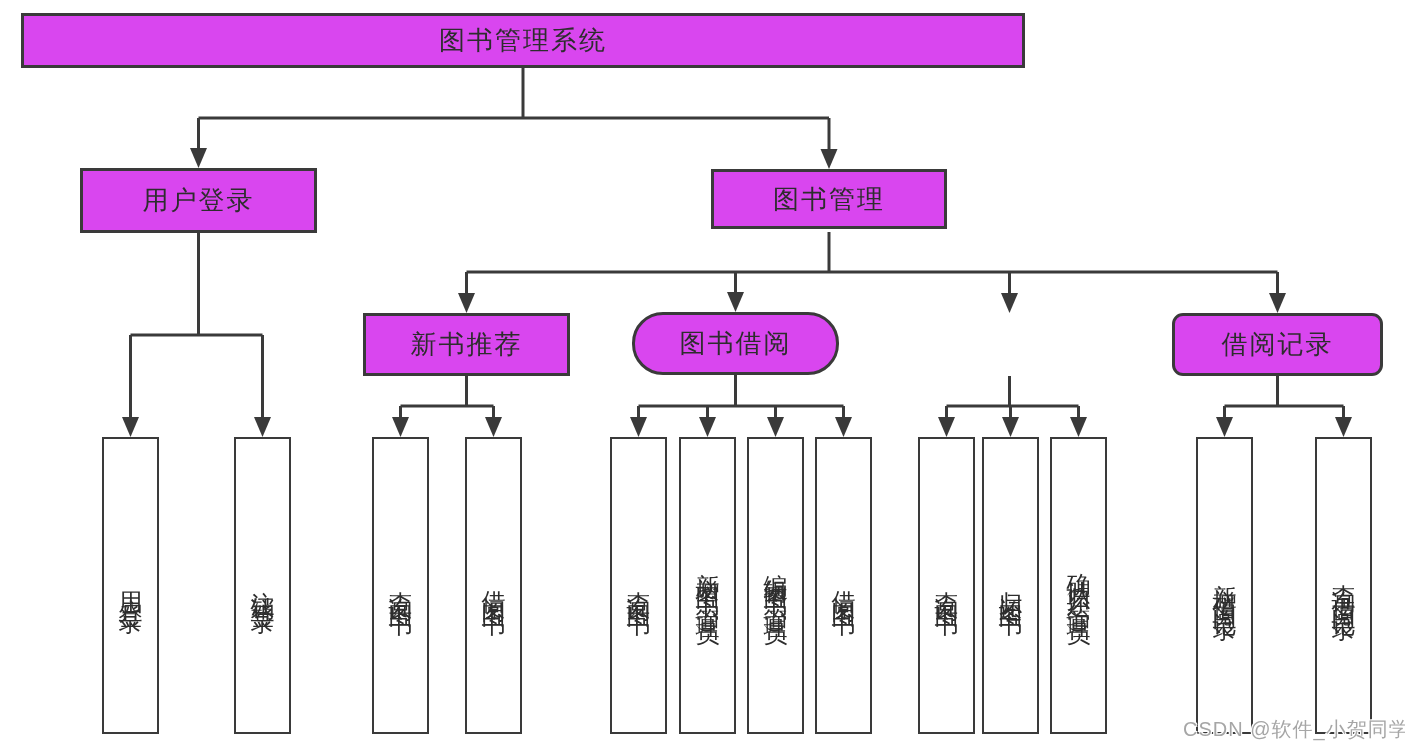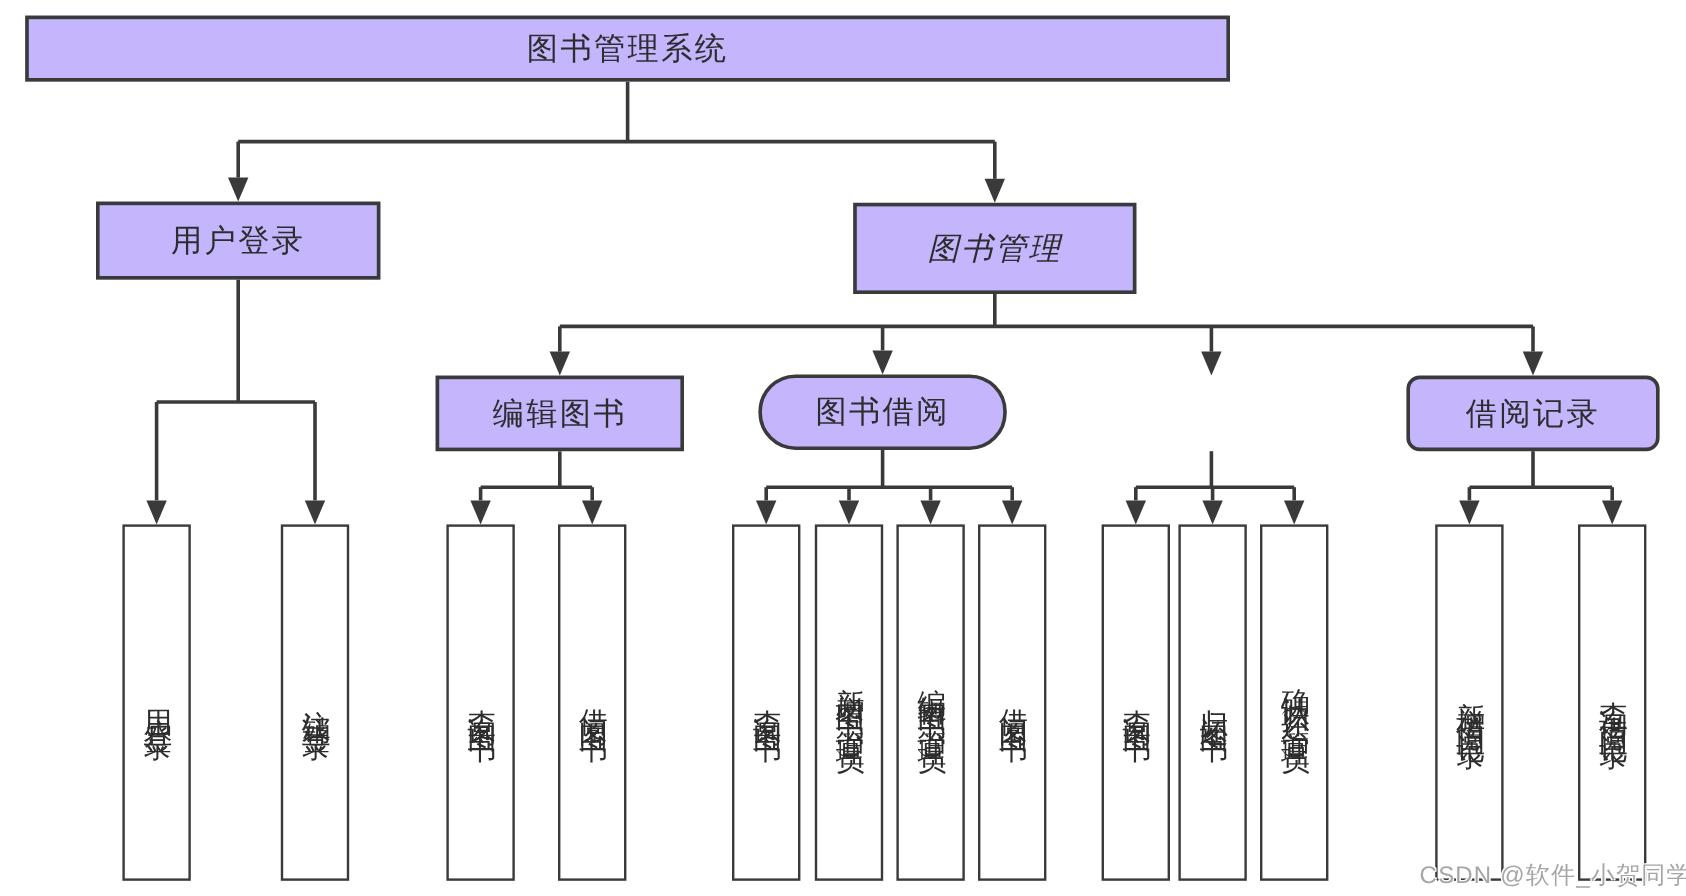--- a/index.html
+++ b/index.html
@@ -25,21 +25,21 @@
   }
   .connectors polygon {
     fill: #3a3a3a;
     stroke: none;
   }
 
   .node {
     position: absolute;
     box-sizing: border-box;
     border: 3px solid #3a3a3a;
-    background: #c4b5fd;
+    background: #d946ef;
     display: flex;
     align-items: center;
     justify-content: center;
     font-size: 26px;
     letter-spacing: 2px;
     color: #2d2d2d;
     white-space: nowrap;
   }
 
   .leaf {
@@ -157,26 +157,26 @@
     </g>
   </svg>
 
   <div class="node" style="left:21px; top:13px; width:1004px; height:55px;">
     <span>图书管理系统</span>
   </div>
 
   <div class="node" style="left:80px; top:168px; width:237px; height:65px;">
     <span>用户登录</span>
   </div>
-  <div class="node" style="left:711px; top:169px; width:236px; height:76px;font-style:italic;">
+  <div class="node" style="left:711px; top:169px; width:236px; height:60px;">
     <span>图书管理</span>
   </div>
 
   <div class="node" style="left:363px; top:313px; width:207px; height:63px;">
-    <span>编辑图书</span>
+    <span>新书推荐</span>
   </div>
   <div class="node" style="left:632px; top:312px; width:207px; height:63px;border-radius:31px;">
     <span>图书借阅</span>
   </div>
   <div class="node" style="left:1172px; top:313px; width:211px; height:63px;border-radius:11px;">
     <span>借阅记录</span>
   </div>
 
   <div class="leaf" style="left:102px;">
     <span>用户登录</span>

